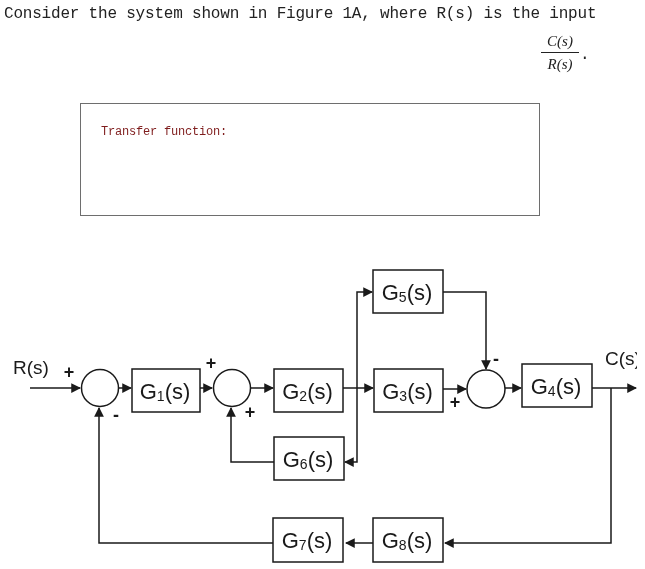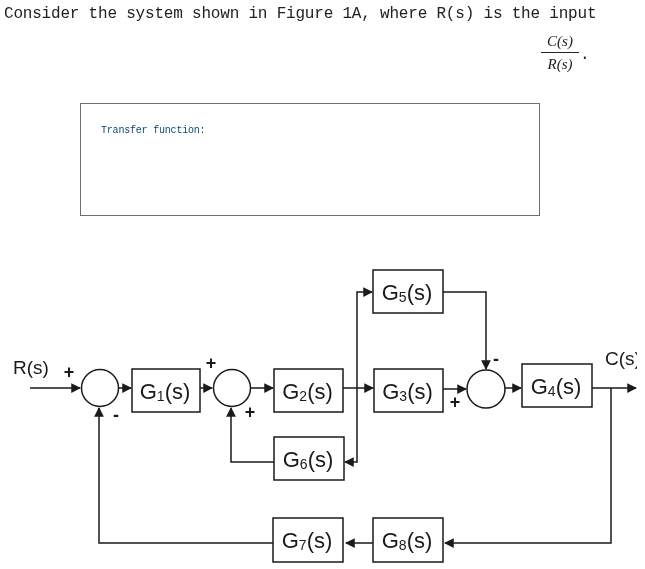--- a/index.html
+++ b/index.html
@@ -12,21 +12,21 @@
   .fraction{position:absolute;left:541px;top:31px;width:38px;text-align:center;
         font-family:"Liberation Serif","DejaVu Serif",serif;font-style:italic;font-size:15px;
         color:#222;line-height:20px;}
   .fraction .num{display:block;border-bottom:1px solid #222;padding-bottom:1px;}
   .fraction .den{display:block;padding-top:1px;}
   .period{position:absolute;left:580px;top:46px;font-family:"Liberation Mono","DejaVu Sans Mono",monospace;
         font-size:16px;color:#222;}
   .answer-box{position:absolute;left:80px;top:103px;width:458px;height:111px;
         border:1px solid #6e6e6e;background:#fff;}
   .answer-label{position:absolute;left:20px;top:21px;font-family:"Liberation Mono","DejaVu Sans Mono",monospace;
-        font-size:10px;letter-spacing:-0.2px;color:#0c4a6e;white-space:pre;}
+        font-size:12px;letter-spacing:-0.2px;color:#7f1d1d;white-space:pre;}
   #diagram{position:absolute;left:0;top:0;width:645px;height:569px;}
   #diagram svg{display:block;}
   .block-label{font-family:"Liberation Sans",sans-serif;font-size:22px;fill:#1a1a1a;}
   .sign{font-family:"Liberation Sans",sans-serif;font-size:18px;font-weight:bold;fill:#1a1a1a;}
   .io-label{font-family:"Liberation Sans",sans-serif;font-size:19px;fill:#1a1a1a;}
 </style>
 </head>
 <body>
 
 <div class="page">

